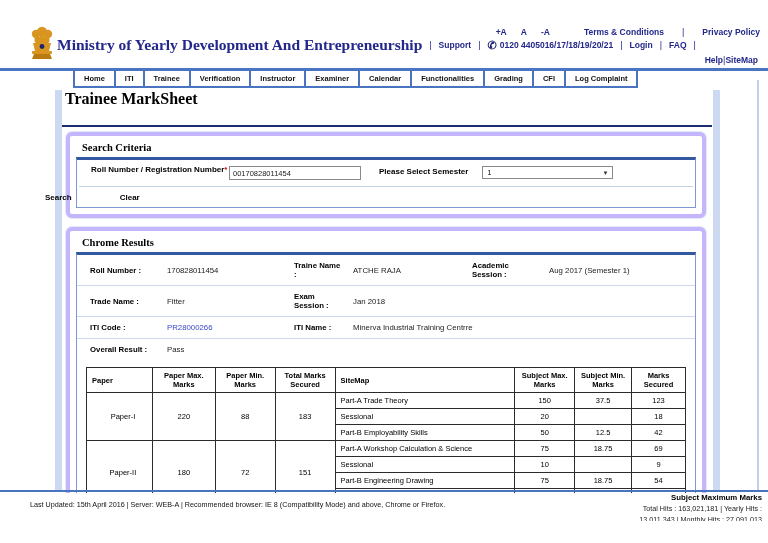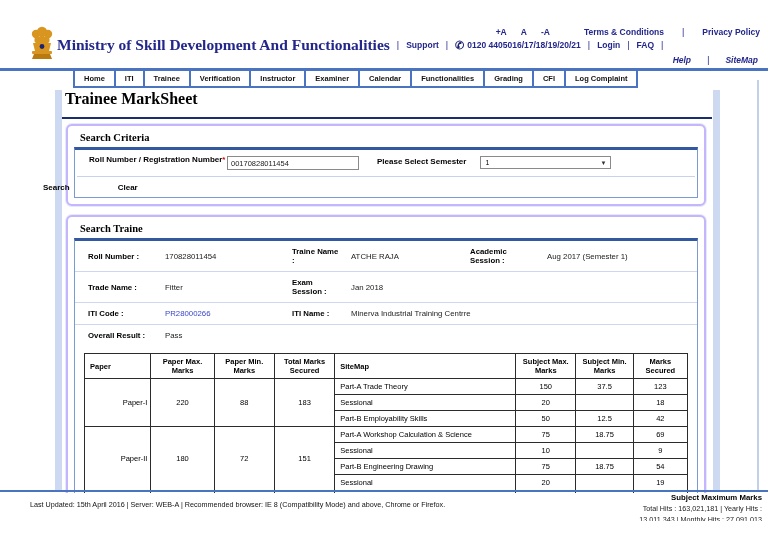--- a/index.html
+++ b/index.html
@@ -12,41 +12,41 @@
   #emblem { position:absolute; left:28px; top:24px; width:28px; height:40px; }
   #title-row { position:absolute; left:57px; top:36px; width:705px; display:flex; align-items:center; gap:7px; white-space:nowrap; }
   #ministry-title { font-family:"Liberation Serif", serif; font-weight:bold; font-size:15.5px; color:#23278b; }
   .hdr-sep { color:#23278b; font-size:9px; }
   .hdr-link { color:#23278b; font-size:8.5px; font-weight:bold; cursor:pointer; }
   #phone-wrap { display:flex; align-items:center; gap:3px; color:#23278b; font-size:8.5px; font-weight:bold; }
   #phone-icon { font-size:11px; color:#1c2370; }
   #font-row { position:absolute; top:27px; right:8px; display:flex; gap:18px; align-items:center; }
   #font-row .hdr-link { font-size:8.5px; }
   #fc-group { display:flex; gap:14px; margin-right:16px; }
-  #help-row { position:absolute; top:55px; right:10px; display:flex; gap:16px; align-items:center;font-style:italic; }
+  #help-row { position:absolute; top:55px; right:10px; display:flex; align-items:center; }
 
   
   #nav { position:absolute; left:0; top:68px; width:768px; height:22px; border-top:3px solid #4a74c0; background:#fff; }
   #nav-tabs { display:flex; margin-left:73px; }
   #nav-tabs .tab { background:#fff; border:2px solid #4a74c0; border-top:none; margin-left:-2px;
      padding:3px 9px 3px 9px; font-size:7.5px; font-weight:bold; color:#111; cursor:pointer; white-space:nowrap; }
   #nav-tabs .tab:first-child { margin-left:0; }
 
   
   .gutter { position:absolute; top:90px; height:400px; width:7px; background:#cdd9f0; }
   #gutter-left  { left:55px; }
   #gutter-right { left:713px; }
   #right-edge-line { position:absolute; top:80px; left:757px; width:2px; height:410px; background:#c3d0ea; }
 
   
   #content { position:absolute; left:62px; top:88px; width:650px; }
-  #page-title { font-family:"Liberation Serif", serif; font-weight:bold; font-size:16px; color:#000; padding:2px 0 9px 3px; }
+  #page-title { font-family:"Liberation Serif", serif; font-weight:bold; font-size:16px; color:#000; padding:2px 0 17px 3px; }
   #page-title-rule { height:2px; background:#1c2d6e; margin:0 0 5px 0; }
 
-  .box { border:2px solid #c4b5fd; border-radius:6px; background:#fff; padding:5px 6px 6px 6px; margin:0 6px 9px 4px; box-shadow:0 0 0 1px #e3eaf8; }
+  .box { border:4px solid #c4b5fd; border-radius:6px; background:#fff; padding:5px 6px 6px 6px; margin:0 6px 9px 4px; box-shadow:0 0 0 1px #e3eaf8; }
   .box-heading { font-family:"Liberation Serif", serif; font-weight:bold; font-size:10.5px; color:#000; padding:1px 0 4px 6px; }
   .panel { border:1px solid #7a9ad0; border-top:3px solid #34589f; background:#fff; }
 
   
   #sc-form-row { display:flex; align-items:flex-start; padding:5px 8px 4px 14px; }
   #roll-label { font-size:8px; font-weight:bold; width:138px; line-height:1.25; }
   .req { color:#d40000; }
   #roll-input { width:132px; height:14px; border:1px solid #8a8a8a; font-size:7.5px; padding:0 3px; color:#222; margin-top:1px; }
   #sem-label { font-size:8px; font-weight:bold; margin:2px 14px 0 18px; white-space:nowrap; }
   #sem-select { width:131px; height:13px; border:1px solid #8a8a8a; background:#fff; display:flex; align-items:center; justify-content:space-between; padding:0 4px; font-size:7px; cursor:pointer; margin-top:1px; }
@@ -62,21 +62,21 @@
   #details-table td.dl { font-weight:bold; padding-left:13px; }
   #details-table td.dv { color:#222; }
   #details-table td.link { color:#3946c8; cursor:pointer; }
 
   
   #marks-wrap { margin:7px 9px 6px 9px; }
   #marks-table { width:100%; border-collapse:collapse; table-layout:fixed; }
   #marks-table th, #marks-table td { border:1px solid #2b2b2b; font-size:7.5px; padding:3px 3px; text-align:center; vertical-align:middle; background:#fff; }
   #marks-table th { font-weight:bold; line-height:1.2; }
   #marks-table th.left, #marks-table td.left { text-align:left; padding-left:5px; }
-  #marks-table td.paper { text-align:right; padding-left:10px; }
+  #marks-table td.paper { text-align:center; padding-left:10px; }
   #marks-table tr.total td { font-weight:bold; padding:5px 3px; }
   #marks-table tr.total td.paper, #marks-table tr.total td.left { text-align:center; }
 
   
   #footer-rule { position:absolute; left:0; top:490px; width:768px; height:2px; background:#4a74c0; }
   #footer { position:absolute; left:0; top:493px; width:768px; height:50px; background:#fff; }
   #footer-left { position:absolute; left:30px; top:2px; }
   #footer-copy { font-size:7.6px; font-weight:bold; }
   #footer-updated { font-size:7.2px; margin-top:5px; color:#111; }
   #footer-right { position:absolute; right:6px; top:0; width:230px; height:28px; overflow:hidden; text-align:right; }
@@ -95,21 +95,21 @@
       <circle cx="14" cy="8" r="5.2"></circle>
       <rect x="6.5" y="13" width="15" height="6" rx="2"></rect>
       <path d="M5 19 L23 19 L21 27 L7 27 Z"></path>
       <rect x="4" y="27" width="20" height="3" rx="1"></rect>
       <path d="M6 30 L22 30 L24 35 L4 35 Z" fill="#b97a10"></path>
     </g>
     <circle cx="14" cy="22.5" r="2.4" fill="#1c2370"></circle>
   </svg>
 
   <div id="title-row">
-    <span id="ministry-title">Ministry of Skill Development And Functionalities</span>
+    <span id="ministry-title">Ministry of Yearly Development And Entrepreneurship</span>
     <span class="hdr-sep">|</span>
     <span class="hdr-link">Support</span>
     <span class="hdr-sep">|</span>
     <span id="phone-wrap">
       <span id="phone-icon">✆</span>
       <span>0120 4405016/17/18/19/20/21</span>
     </span>
     <span class="hdr-sep">|</span>
     <span class="hdr-link">Login</span>
     <span class="hdr-sep">|</span>
@@ -175,21 +175,21 @@
       </div>
       <div id="sc-divider"></div>
       <div id="sc-buttons">
         <button class="flat-btn">Search</button>
         <button class="flat-btn">Clear</button>
       </div>
     </div>
   </div>
 
   <div class="box">
-    <div class="box-heading">Search Traine</div>
+    <div class="box-heading">Chrome Results</div>
     <div class="panel">
       <table id="details-table">
         <colgroup>
             <col style="width:84px">
             <col style="width:120px">
             <col style="width:66px">
             <col style="width:112px">
             <col style="width:84px">
             <col>
           </colgroup>

